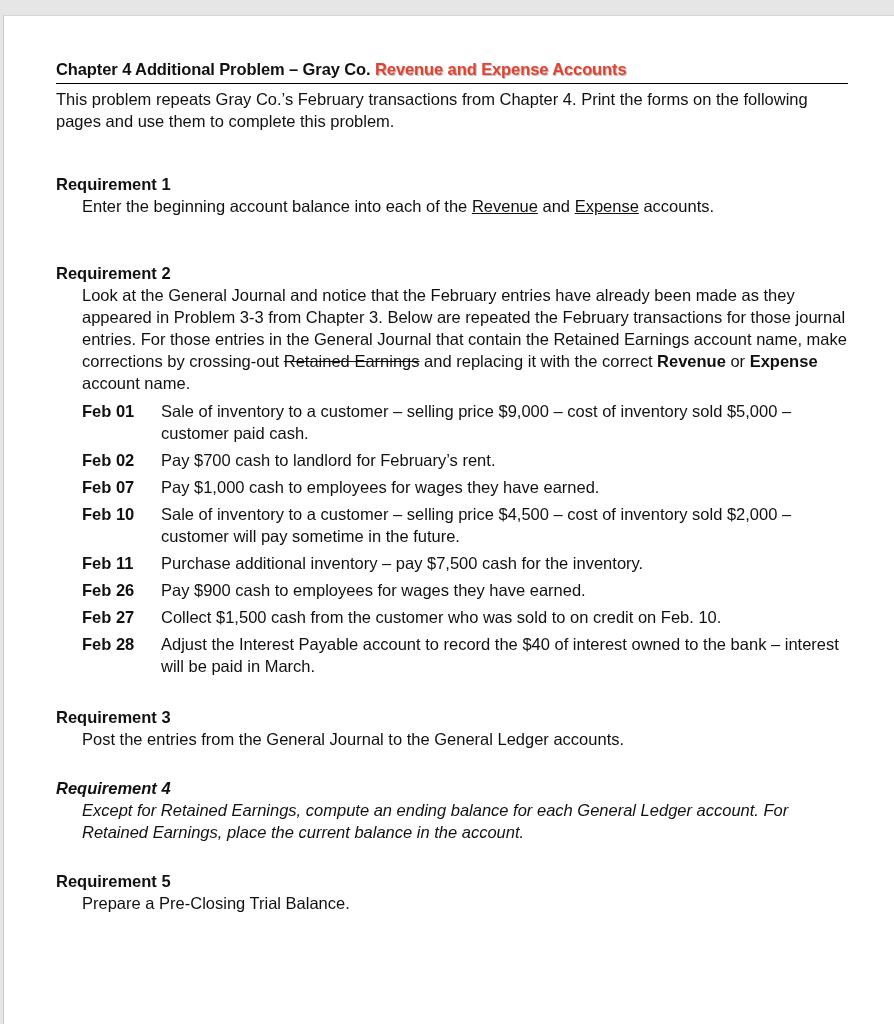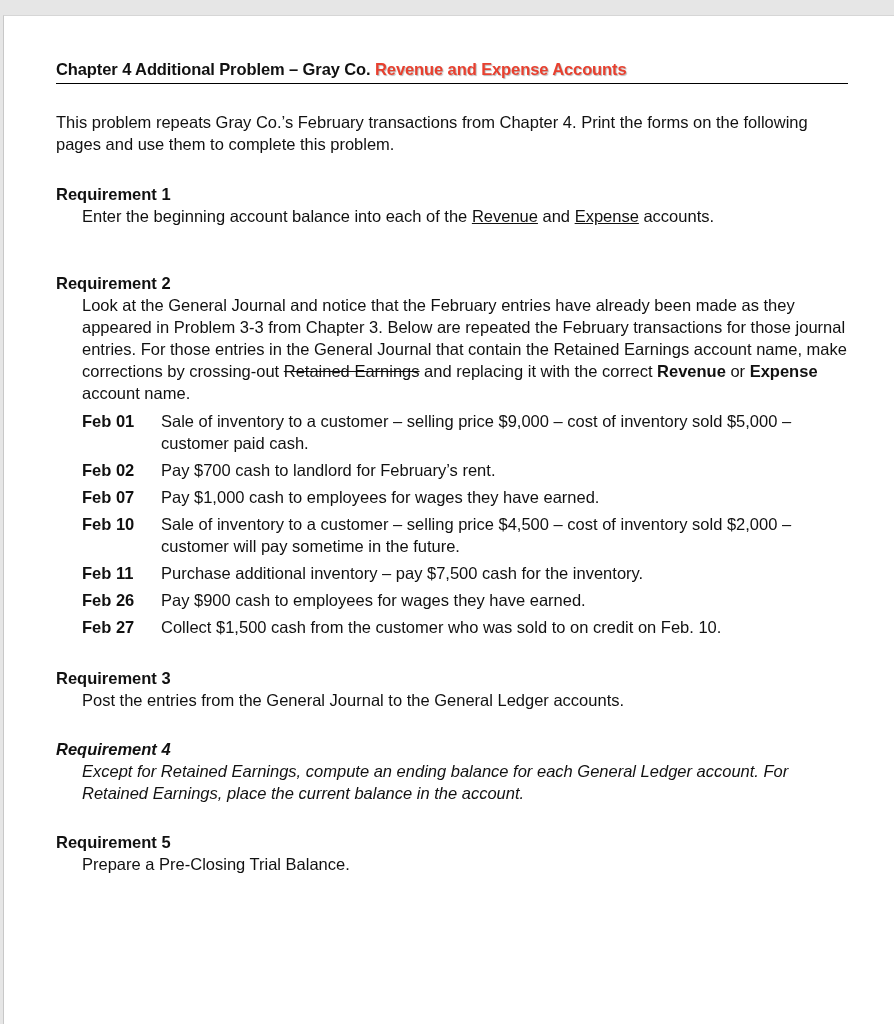--- a/index.html
+++ b/index.html
@@ -38,23 +38,23 @@
     .tx .desc { flex: 1; }
   </style>
 </head>
 <body>
 
 <div class="page">
   <div class="content">
 
     <div class="title"><span>Chapter 4 Additional Problem – Gray Co. </span><span class="accent">Revenue and Expense Accounts</span></div>
 
-    <div class="p intro" style="margin-top:27px;">This problem repeats Gray Co.’s February transactions from Chapter 4.  Print the forms on the following pages and use them to complete this problem.</div>
+    <div class="p intro" style="margin-top:4px;">This problem repeats Gray Co.’s February transactions from Chapter 4.  Print the forms on the following pages and use them to complete this problem.</div>
 
-    <div class="req" style="margin-top:28px;">
+    <div class="req" style="margin-top:41px;">
       <div class="req-head">Requirement 1</div>
       <div class="req-body"><span>Enter the beginning account balance into each of the </span><span class="u">Revenue</span><span> and </span><span class="u">Expense</span><span> accounts.</span></div>
     </div>
 
     <div class="req" style="margin-top:45px;">
       <div class="req-head">Requirement 2</div>
       <div class="req-body"><span>Look at the General Journal and notice that the February entries have already been made as they appeared in Problem 3-3 from Chapter 3.  Below are repeated the February transactions for those journal entries.  For those entries in the General Journal that contain the Retained Earnings account name, make corrections by crossing-out </span><span class="strike">Retained Earnings</span><span> and replacing it with the correct </span><span class="b">Revenue</span><span> or </span><span class="b">Expense</span><span> account name.</span></div>
 
       <div>
         <div class="tx" style="margin-top:6px;">
@@ -78,20 +78,24 @@
           <div class="desc">Purchase additional inventory – pay $7,500 cash for the inventory.</div>
         </div>
         <div class="tx">
           <div class="date">Feb 26</div>
           <div class="desc">Pay $900 cash to employees for wages they have earned.</div>
         </div>
         <div class="tx">
           <div class="date">Feb 27</div>
           <div class="desc">Collect $1,500 cash from the customer who was sold to on credit on Feb. 10.</div>
         </div>
+        <div class="tx">
+          <div class="date">Feb 28</div>
+          <div class="desc">Adjust the Interest Payable account to record the $40 of interest owned to the bank – interest will be paid in March.</div>
+        </div>
       </div>
     </div>
 
     <div class="req" style="margin-top:29px;">
       <div class="req-head">Requirement 3</div>
       <div class="req-body">Post the entries from the General Journal to the General Ledger accounts.</div>
     </div>
 
     <div class="req" style="margin-top:27px;font-style:italic;">
       <div class="req-head">Requirement 4</div>

